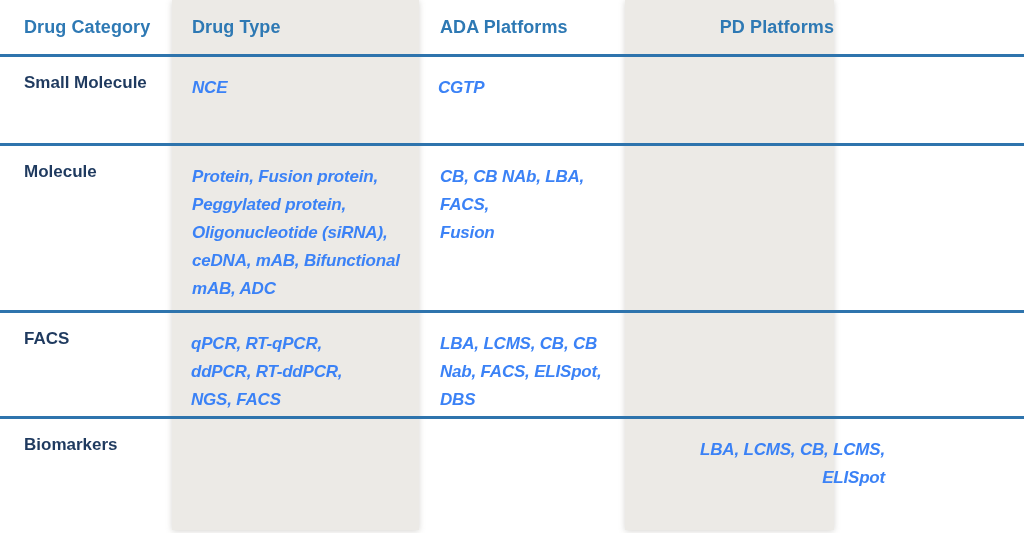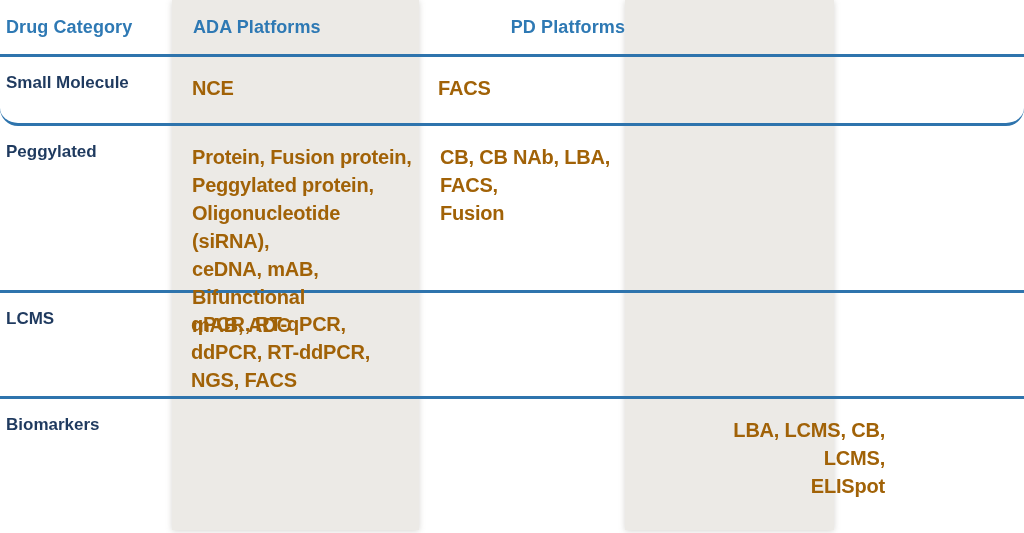--- a/index.html
+++ b/index.html
@@ -33,21 +33,21 @@
   }
 
   .row {
     display: grid;
     grid-template-columns: 172px 247px 206px 209px 190px;
     border-bottom: 3px solid #2e74ad;
   }
   .row.last { border-bottom: none; gap: 17px; }
 
   .row.header { height: 57px; }
-  .row.r1 { height: 69px; border-radius: 18px; }
+  .row.r1 { height: 89px; }
   .row.r2 { height: 167px; }
   .row.r3 { height: 106px; }
   .row.r4 { height: 134px; }
 
   .hcell {
     padding-top: 17px;
     font-size: 18px;
     font-weight: 700;
     color: #2e79b4;
     letter-spacing: 0.1px;
@@ -55,75 +55,80 @@
 
   .cat {
     padding-top: 16px;
     font-size: 17px;
     font-weight: 700;
     color: #1f3a5f;
   }
 
   .cell {
     padding-top: 17px;
-    font-size: 20px;
+    font-size: 17px;
     font-weight: 700;
-    color: #a16207;
+    color: #3b82f6;
     line-height: 28px;
     letter-spacing: -0.2px;
     white-space: pre-line;
+    font-style: italic;
   }
 
-  .c1 { padding-left: 6px; }
+  .c1 { padding-left: 24px; }
   .c2 { padding-left: 20px; }
   .c3 { padding-left: 19px; }
   .c4 { padding-left: 21px; }
   .c5 { padding-left: 19px; text-align: right; }
 </style>
 </head>
 <body>
 
 <div class="canvas">
 
   <div class="shade col2"></div>
   <div class="shade col4"></div>
 
   <div class="grid">
 
     <div class="row header">
       <div class="hcell c1">Drug Category</div>
+      <div class="hcell c2">Drug Type</div>
       <div class="hcell c4">ADA Platforms</div>
       <div class="hcell c5">PD Platforms</div>
     </div>
 
     <div class="row r1">
       <div class="cat c1">Small Molecule</div>
       <div class="cell c2">NCE</div>
-      <div class="cell c3">FACS</div>
+      <div class="cell c3">CGTP</div>
       <div class="cell c4"></div>
       <div class="cell c5"></div>
     </div>
 
     <div class="row r2">
-      <div class="cat c1">Peggylated</div>
+      <div class="cat c1">Molecule</div>
       <div class="cell c2">Protein, Fusion protein,
 Peggylated protein,
 Oligonucleotide (siRNA),
 ceDNA, mAB, Bifunctional
 mAB, ADC</div>
       <div class="cell c4">CB, CB NAb, LBA, FACS,
 Fusion</div>
       <div class="cell c5"></div>
     </div>
 
     <div class="row r3">
-      <div class="cat c1">LCMS</div>
+      <div class="cat c1">FACS</div>
       <div class="cell c3">qPCR, RT-qPCR,
 ddPCR, RT-ddPCR,
 NGS, FACS</div>
+      <div class="cell c4">LBA, LCMS, CB, CB
+Nab, FACS, ELISpot,
+DBS</div>
       <div class="cell c5"></div>
     </div>
 
     <div class="row r4 last">
       <div class="cat c1">Biomarkers</div>
       <div class="cell c3"></div>
       <div class="cell c4"></div>
       <div class="cell c5">LBA, LCMS, CB, LCMS,
 ELISpot</div>
     </div>

